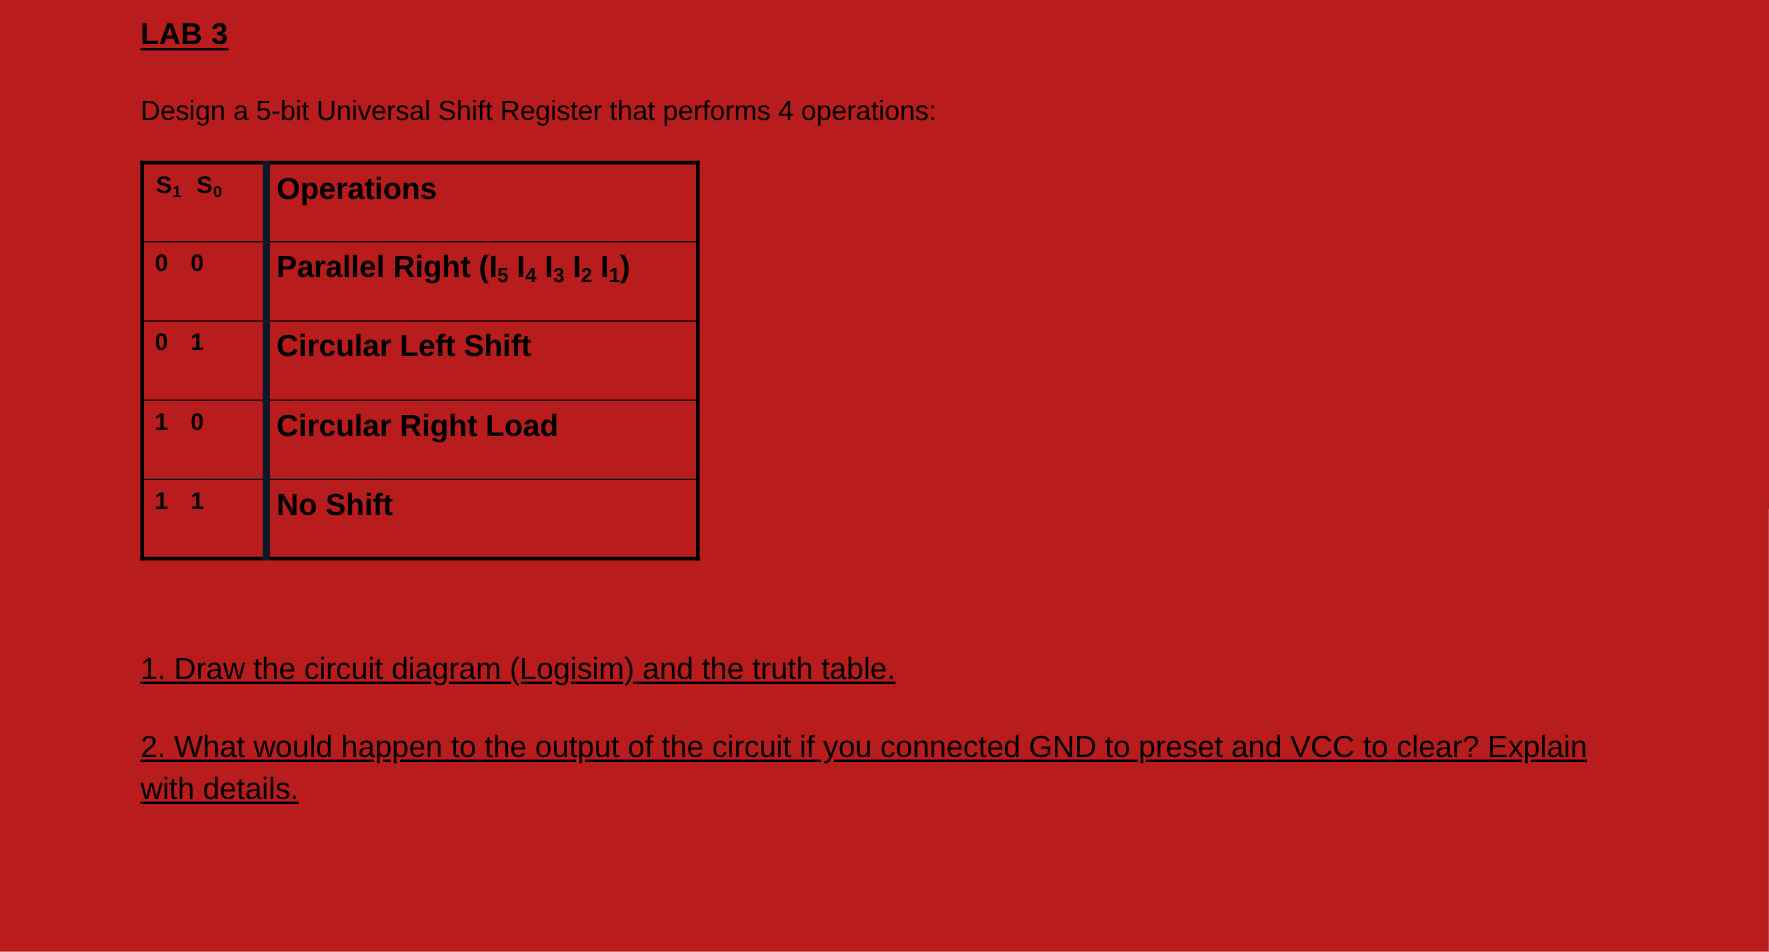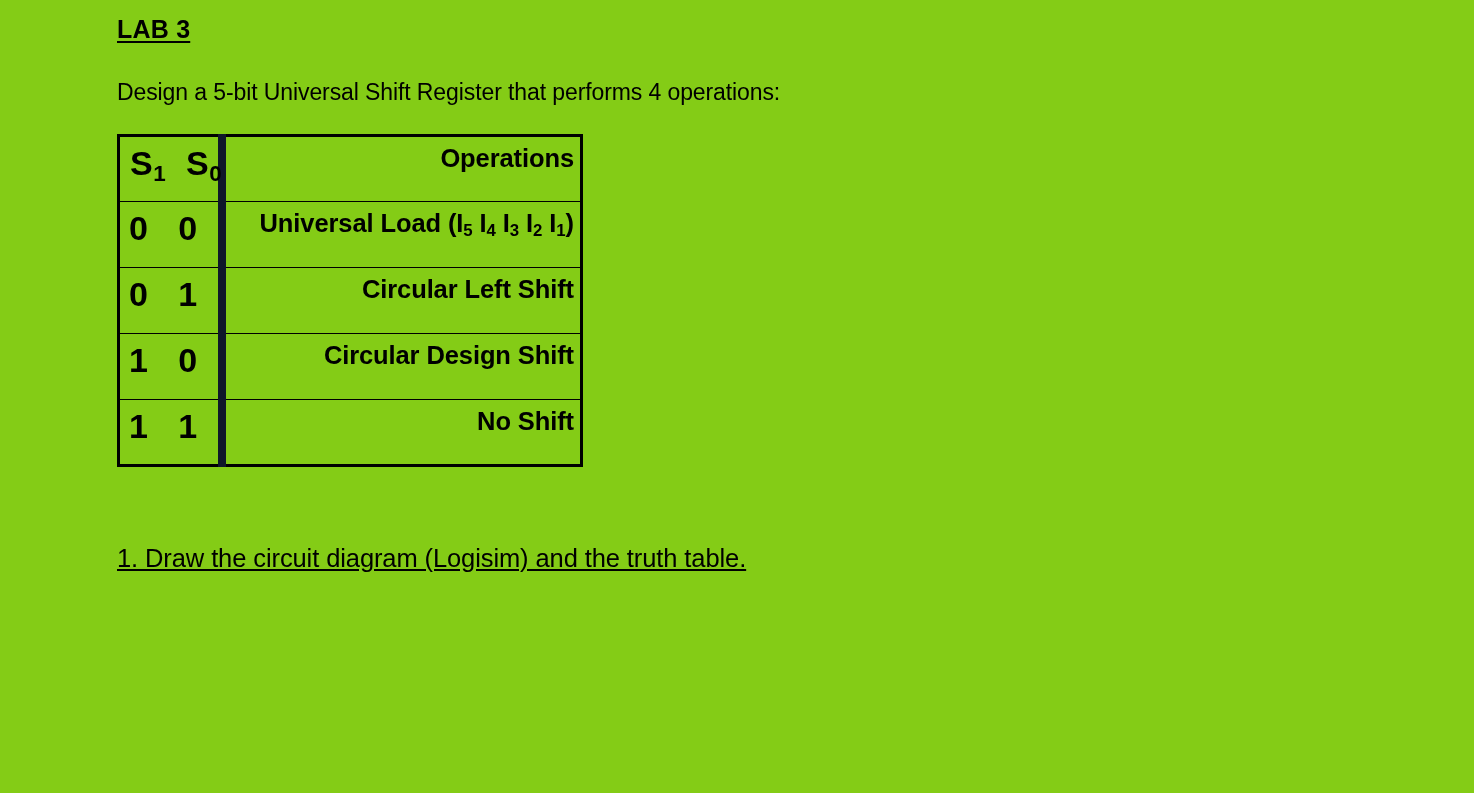--- a/index.html
+++ b/index.html
@@ -11,21 +11,21 @@
     width: 1474px;
     height: 793px;
     font-family: "Liberation Sans", sans-serif;
     color: #000000;
     overflow: hidden;
   }
   .page {
     position: relative;
     width: 1474px;
     height: 793px;
-    background: #84cc16;
+    background: #b91c1c;
   }
   .content {
     position: absolute;
     left: 117px;
     top: 0;
     width: 1300px;
   }
 
   .lab-title {
     font-size: 25px;
@@ -56,29 +56,29 @@
   .op-table td {
     border: 1px solid #000000;
     padding: 0;
     vertical-align: top;
     height: 66px;
     box-sizing: border-box;
     font-weight: bold;
   }
   .op-table tr td.col-s {
     width: 103px;
-    border-right: 8px solid #0f172a;
-    font-size: 34px;
+    border-right: 6px solid #0f172a;
+    font-size: 20px;
     padding: 7px 0 0 9px;
     letter-spacing: 0.5px;
     white-space: pre;
   }
   .op-table tr td.col-op {
     font-size: 25.5px;
-    text-align: right;
+    text-align: left;
     padding: 7px 6px 0 6px;
     letter-spacing: -0.1px;
   }
   .op-table thead td.col-s,
   .op-table thead td.col-op {
     font-weight: bold;
   }
   .op-table thead td.col-s {
     padding-left: 10px;
   }
@@ -116,35 +116,36 @@
     <table class="op-table">
       <thead>
         <tr>
           <td class="col-s"><span>S</span><sub>1</sub>&nbsp;&nbsp;<span>S</span><sub>0</sub></td>
           <td class="col-op">Operations</td>
         </tr>
       </thead>
       <tbody>
         <tr>
           <td class="col-s"><span>0</span>   <span>0</span></td>
-          <td class="col-op"><span>Universal Load (I</span><sub>5</sub><span> I</span><sub>4</sub><span> I</span><sub>3</sub><span> I</span><sub>2</sub><span> I</span><sub>1</sub><span>)</span></td>
+          <td class="col-op"><span>Parallel Right (I</span><sub>5</sub><span> I</span><sub>4</sub><span> I</span><sub>3</sub><span> I</span><sub>2</sub><span> I</span><sub>1</sub><span>)</span></td>
         </tr>
         <tr>
           <td class="col-s"><span>0</span>   <span>1</span></td>
           <td class="col-op">Circular Left Shift</td>
         </tr>
         <tr>
           <td class="col-s"><span>1</span>   <span>0</span></td>
-          <td class="col-op">Circular Design Shift</td>
+          <td class="col-op">Circular Right Load</td>
         </tr>
         <tr>
           <td class="col-s"><span>1</span>   <span>1</span></td>
           <td class="col-op">No Shift</td>
         </tr>
       </tbody>
     </table>
 
     <div class="q-list">
       <p class="question q1">1. Draw the circuit diagram (Logisim) and the truth table.</p>
+      <p class="question q2">2. What would happen to the output of the circuit if you connected GND to preset and VCC to clear? Explain with details.</p>
     </div>
 
   </div>
 </div>
 
 </body></html>

